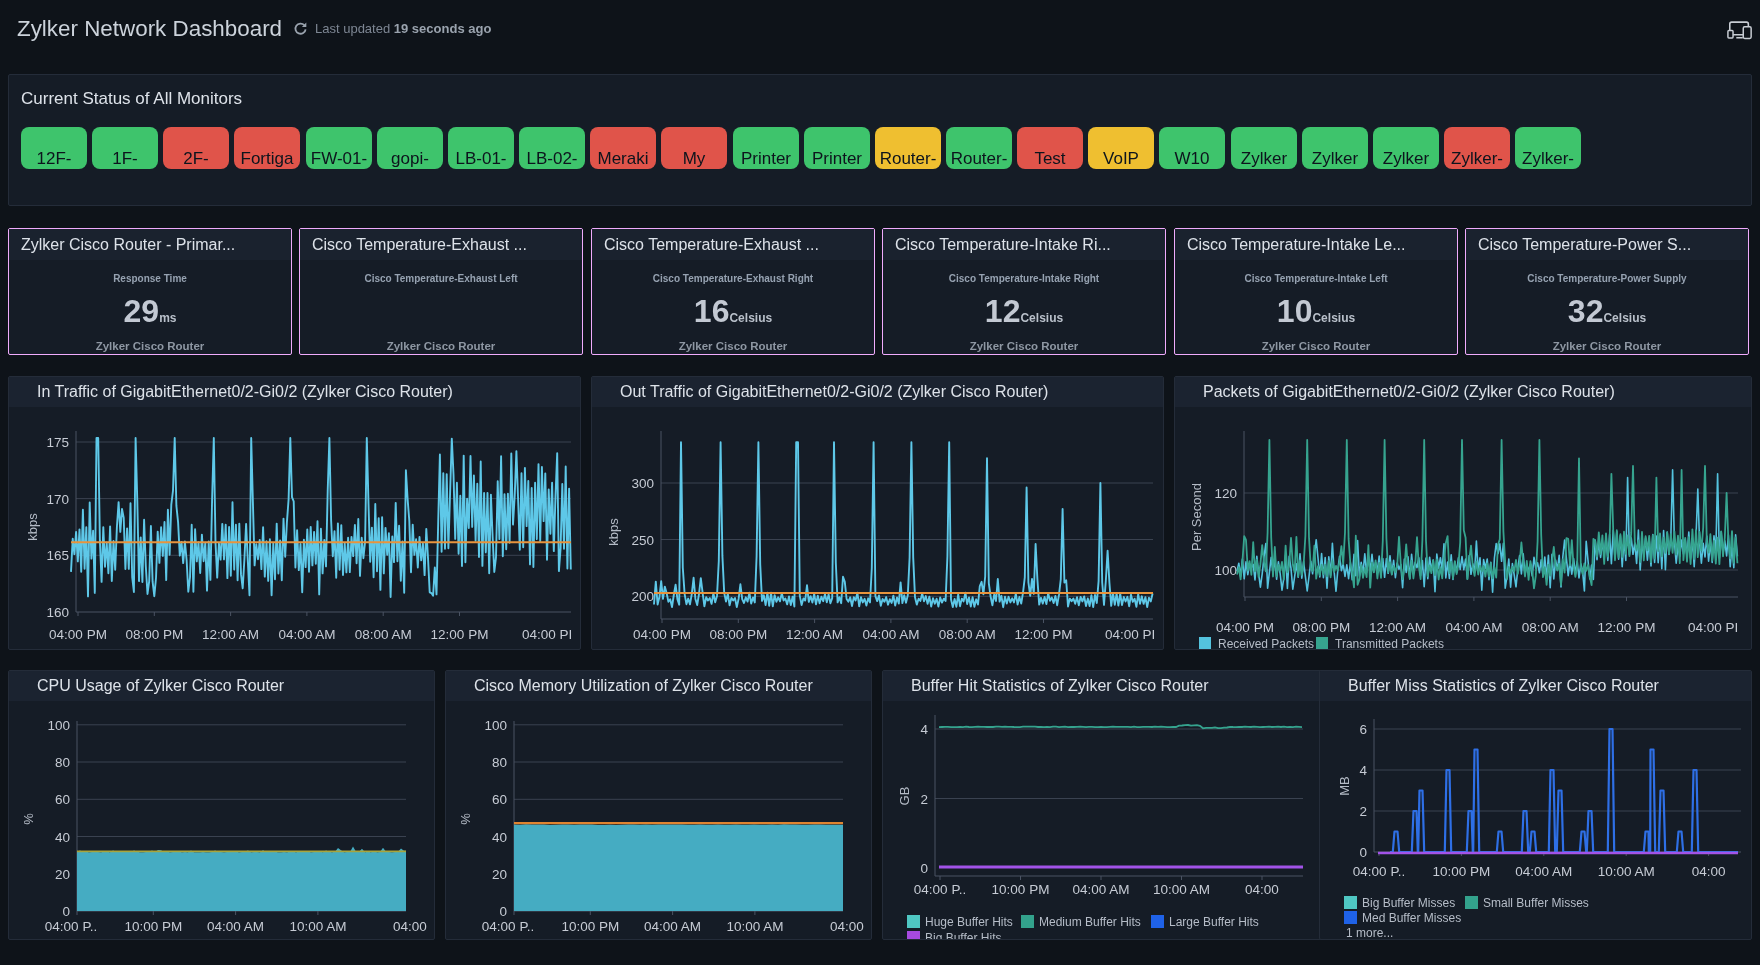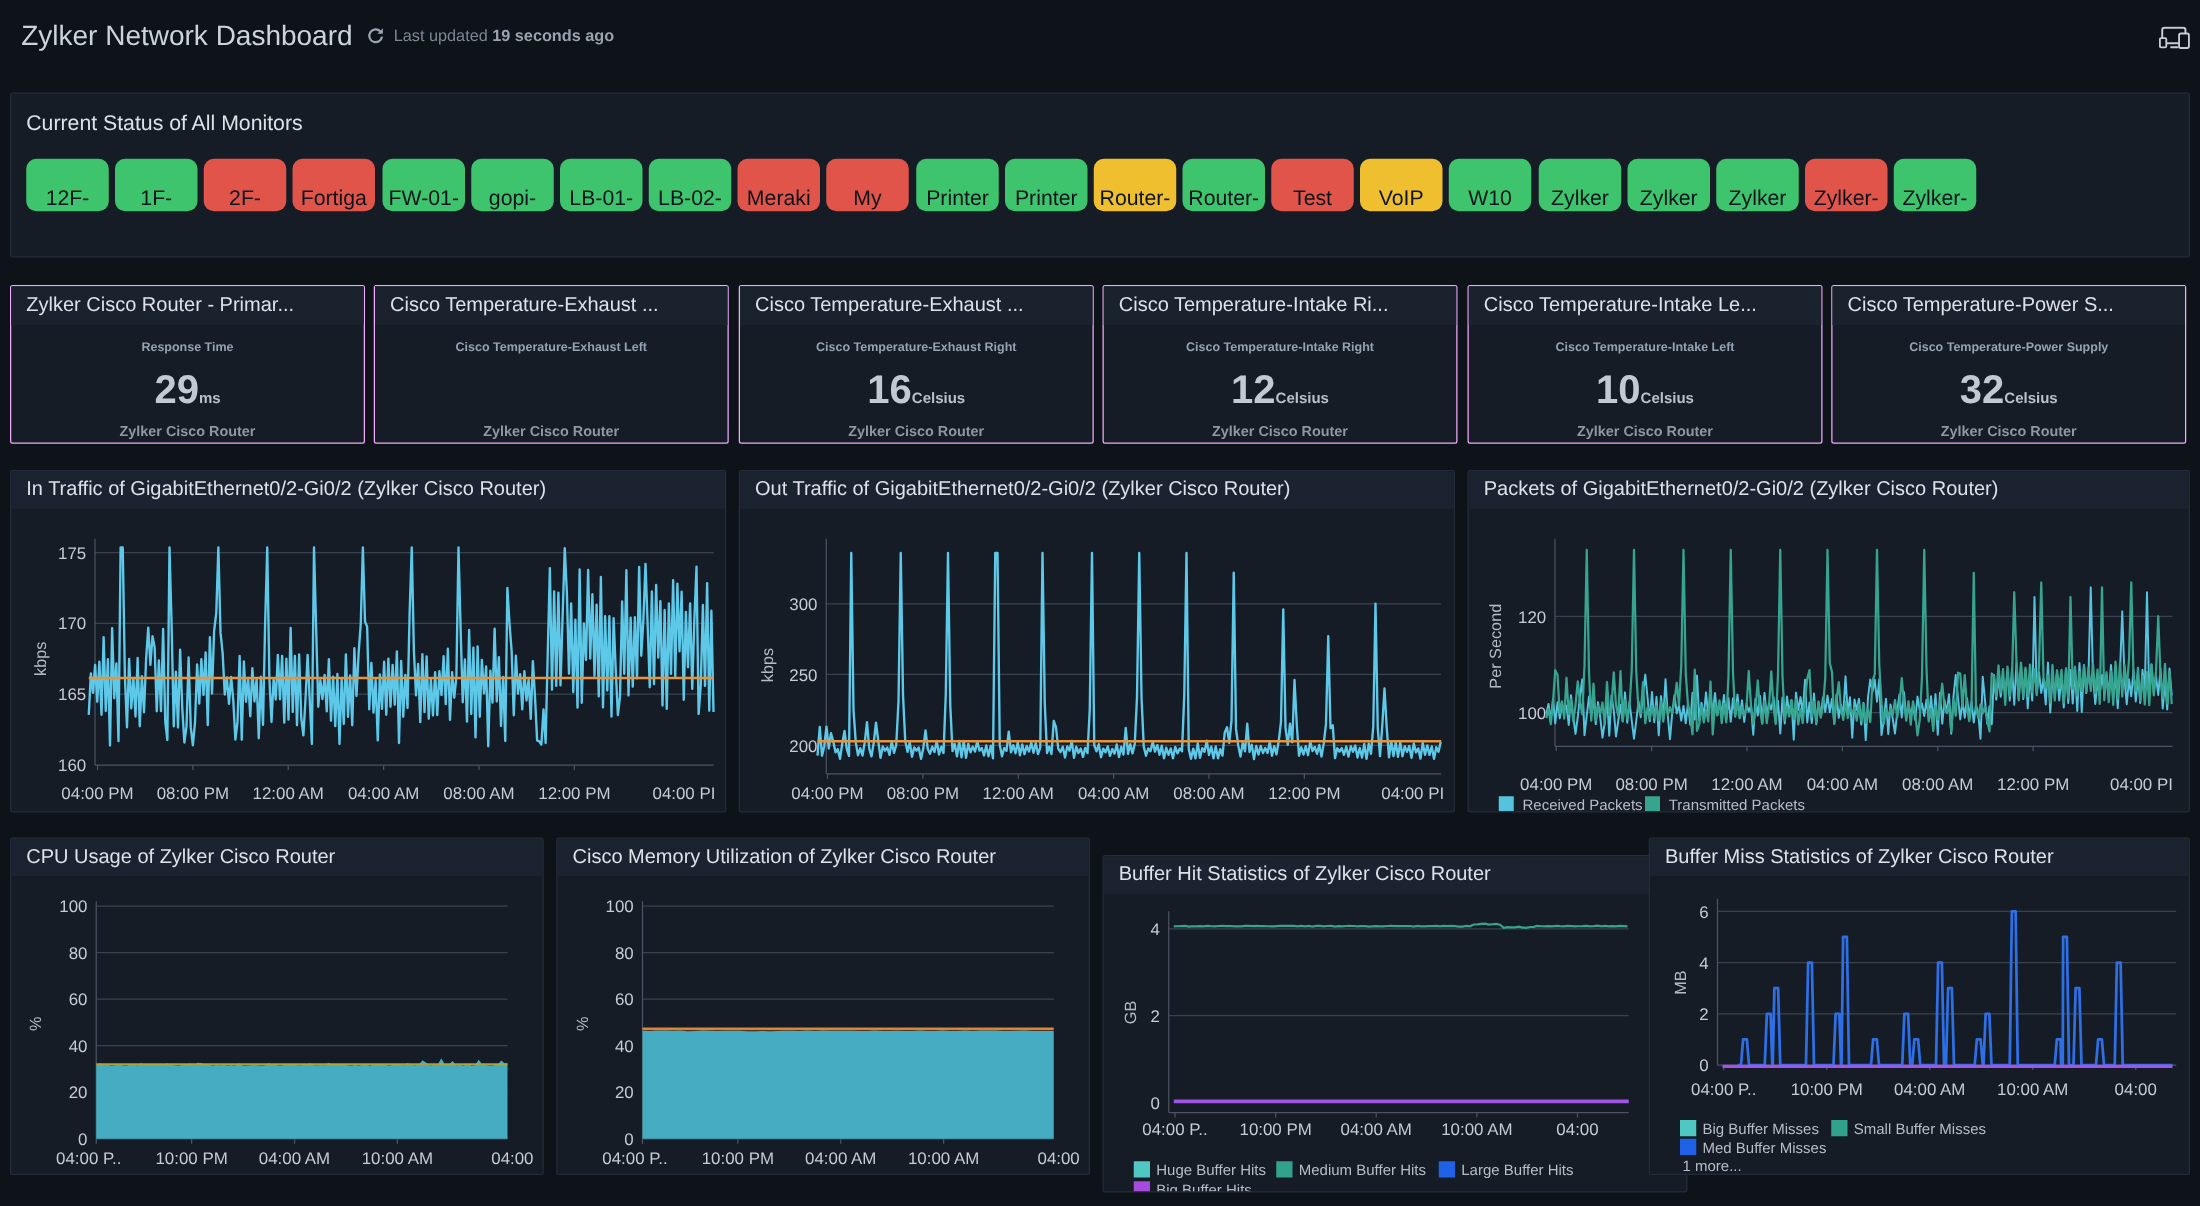--- a/index.html
+++ b/index.html
@@ -1,17 +1,17 @@
 <!DOCTYPE html>
 <html><head><meta charset="utf-8"><style>
 * { margin:0; padding:0; box-sizing:border-box; -webkit-font-smoothing:antialiased; }
 html,body { width:1760px; height:965px; background:#0e1319; font-family:"Liberation Sans",sans-serif; overflow:hidden; }
 .abs { position:absolute; }
 .panel { position:absolute; background:#151c26; border:1px solid #242c39; border-radius:2px; overflow:hidden; }
-.ptitle { position:absolute; left:0; top:0; right:0; height:30px; background:#1b2330; color:#dde2e9; font-size:16px; line-height:30px; padding-left:12px; white-space:nowrap; }
+.ptitle { position:absolute; left:0; top:0; right:0; height:30px; background:#1b2330; color:#dde2e9; font-size:16px; line-height:30px; padding-left:28px; white-space:nowrap; }
 .plot { position:absolute; left:0; top:0; }
 .tick { fill:#c6cbd4; font-size:13.5px; font-family:"Liberation Sans",sans-serif; }
 .unit { fill:#b4bbc6; font-size:13px; font-family:"Liberation Sans",sans-serif; }
 .leg { fill:#b6bdc8; font-size:12px; font-family:"Liberation Sans",sans-serif; }
 .tile { position:absolute; top:52px; width:66px; height:42px; border-radius:8px; overflow:hidden;
   color:#0d141d; font-size:17px; line-height:24px; padding-top:20px; text-align:center; }
 .tile.g { background:#3ec46c; }
 .tile.r { background:#e0544a; }
 .tile.y { background:#efbf30; }
 .card { position:absolute; top:228px; width:284px; height:127px; background:#151c26; border:1px solid #f0abfc; border-radius:2px; }
@@ -245,21 +245,21 @@
       <line x1="226.6" y1="240" x2="226.6" y2="244" stroke="#4a5363"></line>
       <text x="226.6" y="260" text-anchor="middle" class="tick">04:00 AM</text>
       <line x1="308.9" y1="240" x2="308.9" y2="244" stroke="#4a5363"></line>
       <text x="308.9" y="260" text-anchor="middle" class="tick">10:00 AM</text>
       <text x="384" y="260" text-anchor="start" class="tick">04:00</text>
       <text transform="rotate(-90 24 148)" x="24" y="148" text-anchor="middle" class="unit">%</text>
       <path d="M68,240 L68.0,153.5 L74.0,153.7 L80.0,153.3 L86.0,153.4 L92.0,153.6 L98.0,153.4 L104.0,153.9 L110.0,153.8 L116.0,153.4 L122.0,153.6 L128.0,153.8 L134.0,153.6 L140.0,153.5 L146.0,153.5 L152.0,153.9 L158.0,153.9 L164.0,153.7 L170.0,153.9 L176.0,153.8 L182.0,153.5 L188.0,153.6 L194.0,153.8 L200.0,153.4 L206.0,153.7 L212.0,153.4 L218.0,153.5 L224.0,153.5 L230.0,153.6 L236.0,153.5 L242.0,153.7 L248.0,153.7 L254.0,153.4 L260.0,153.8 L266.0,153.7 L272.0,153.5 L278.0,153.7 L284.0,153.7 L290.0,153.4 L296.0,153.8 L302.0,153.7 L308.0,153.4 L314.0,153.7 L320.0,153.7 L326.0,153.4 L332.0,153.7 L338.0,153.3 L344.0,153.4 L350.0,153.4 L356.0,153.8 L362.0,153.8 L368.0,153.5 L374.0,153.4 L380.0,153.8 L386.0,153.8 L392.0,153.7 L397.0,153.7 L397,240 Z" fill="#45acc2"></path>
       <line x1="68" y1="152.1" x2="397" y2="152.1" stroke="#e08430" stroke-width="2.2"></line>
     </svg>
 </div>
-<div class="panel" style="left:882px;top:684px;width:468px;height:270px">
+<div class="panel" style="left:882px;top:670px;width:468px;height:270px">
   <div class="ptitle">Buffer Hit Statistics of Zylker Cisco Router</div>
   <svg class="plot" width="428" height="270">
       <line x1="52" y1="58" x2="420" y2="58" stroke="#3a4250" stroke-width="1"></line>
       <text x="45" y="63" text-anchor="end" class="tick">4</text>
       <line x1="52" y1="127.5" x2="420" y2="127.5" stroke="#3a4250" stroke-width="1"></line>
       <text x="45" y="132.5" text-anchor="end" class="tick">2</text>
       <text x="45" y="202" text-anchor="end" class="tick">0</text>
       <line x1="52" y1="44" x2="52" y2="205" stroke="#4a5363" stroke-width="1"></line>
       <line x1="52" y1="205" x2="420" y2="205" stroke="#4a5363" stroke-width="1"></line>
       <line x1="57.0" y1="205" x2="57.0" y2="209" stroke="#4a5363"></line>

